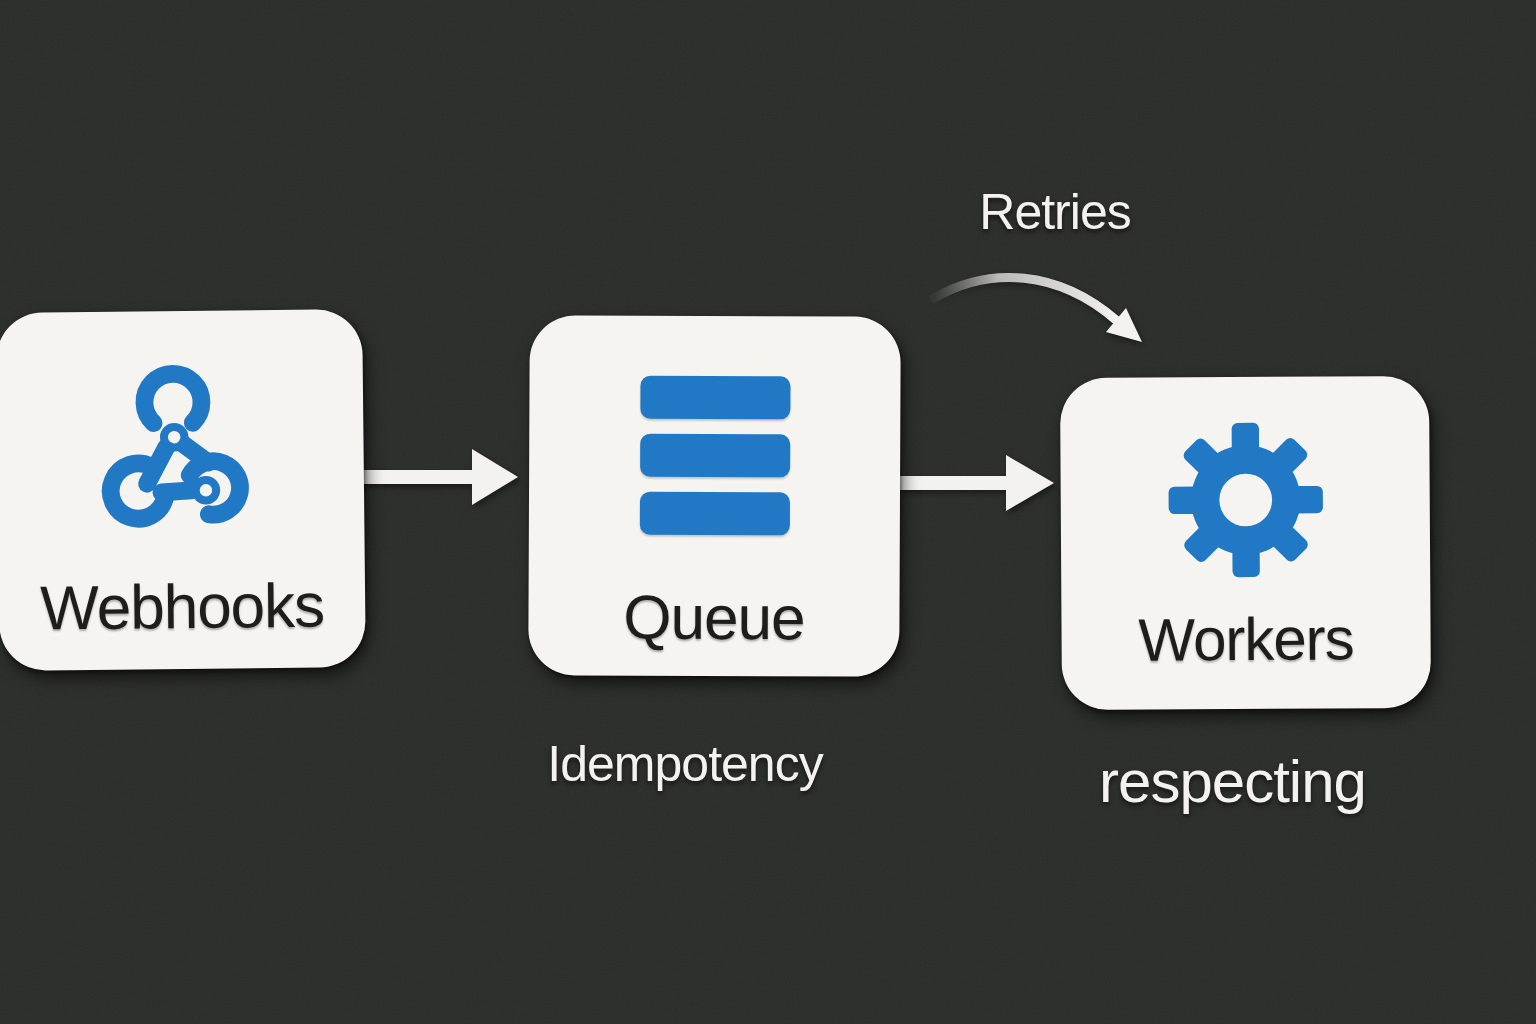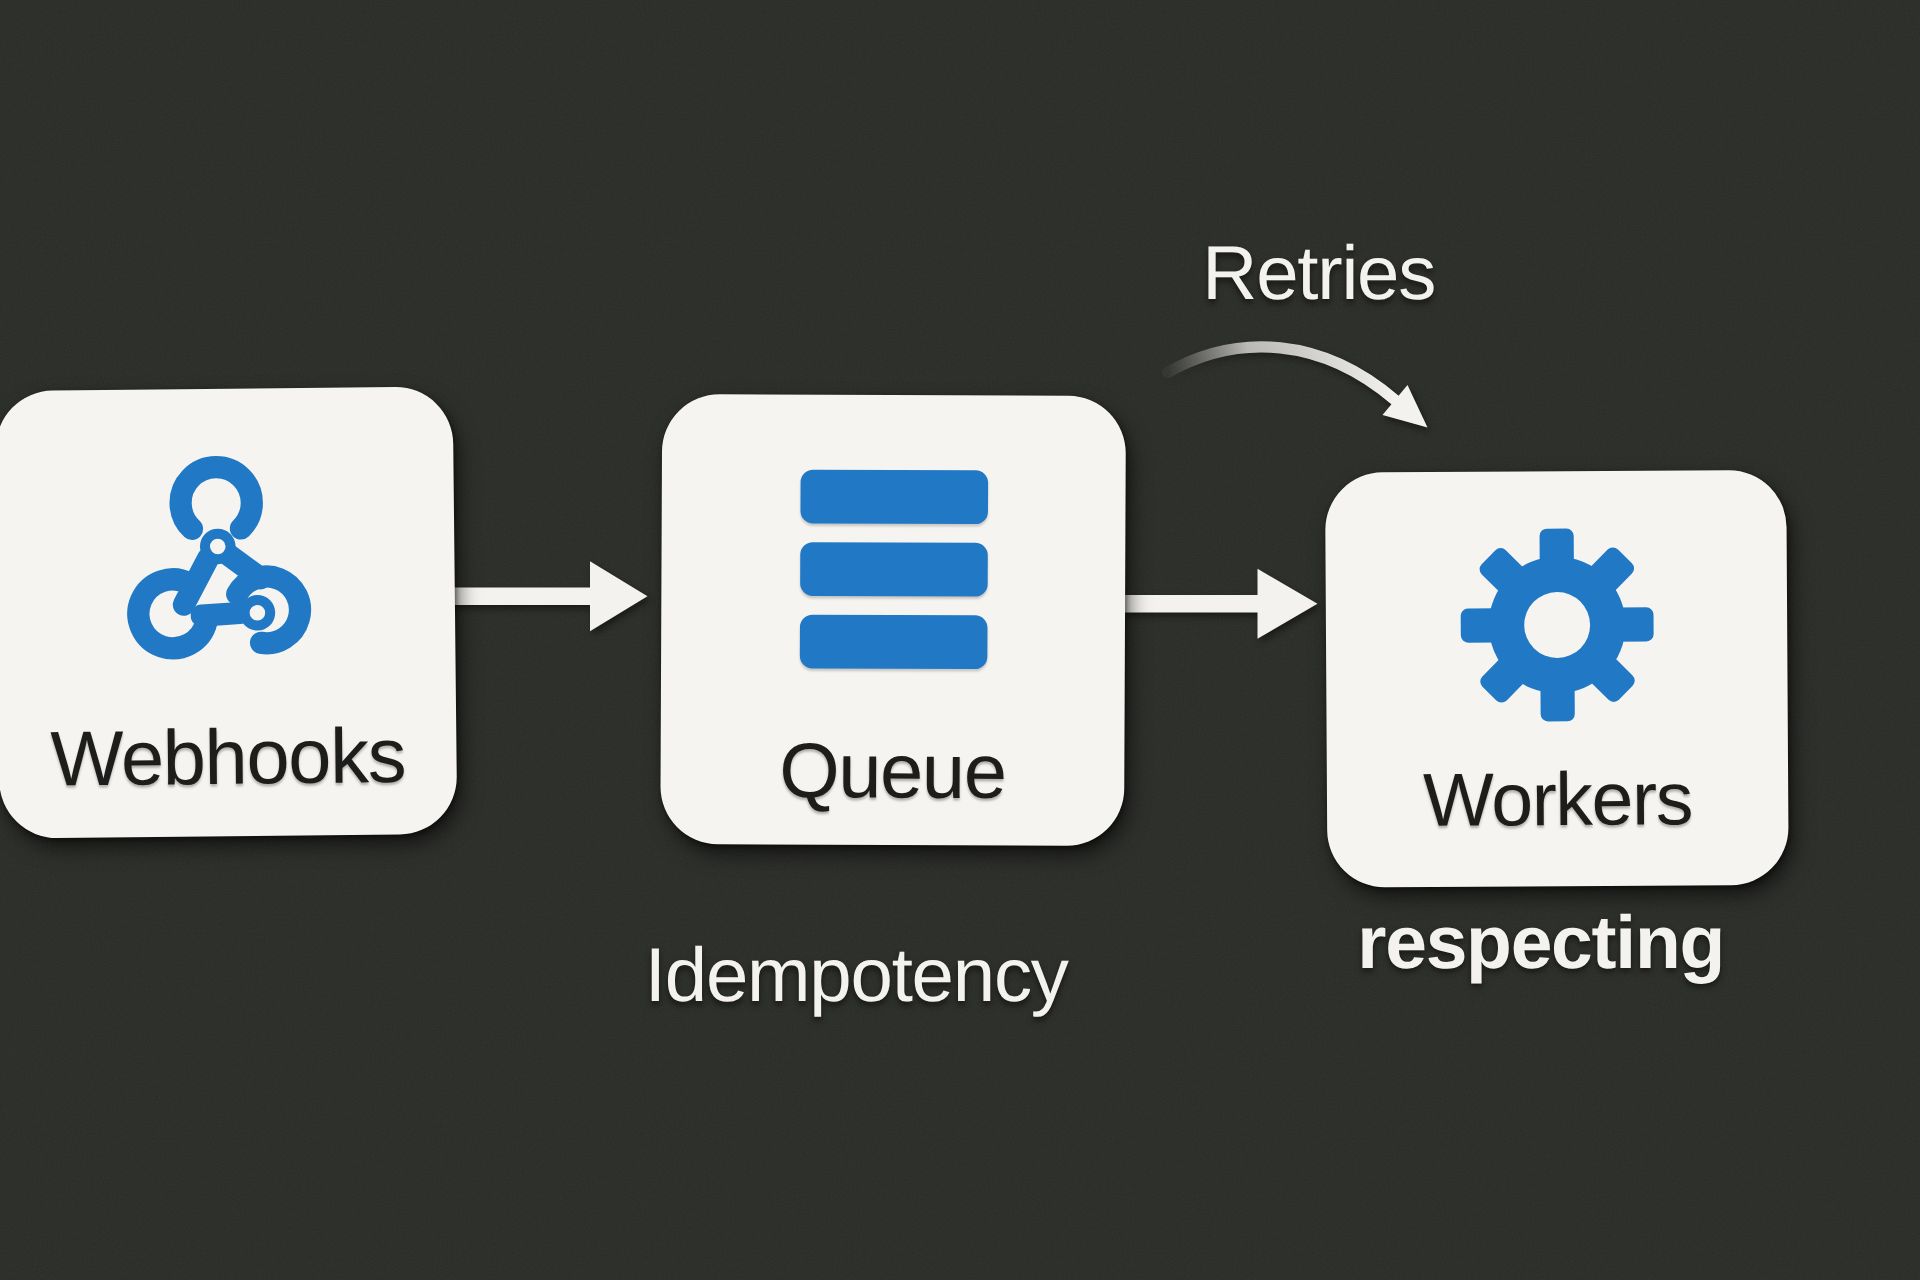--- a/index.html
+++ b/index.html
@@ -16,21 +16,21 @@
   .card-label{
     position:absolute;left:0;width:100%;text-align:center;
     color:#1d1d1b;font-size:62px;font-weight:500;letter-spacing:-1px;
     text-shadow:0 2px 2px rgba(0,0,0,.28);
   }
   .icon-wrap{position:absolute;left:0;width:100%;display:flex;justify-content:center;}
   .queue-bars{position:absolute;left:0;width:100%;display:flex;flex-direction:column;align-items:center;gap:15px;}
   .queue-bar{width:150px;height:43px;border-radius:10px;background:#2179c6;box-shadow:0 2px 2px rgba(0,0,0,.18);}
   .white-text{
     position:absolute;z-index:2;color:#f3f2ee;text-align:center;
-    font-size:61px;font-weight:500;letter-spacing:-1px;
+    font-size:50px;font-weight:500;letter-spacing:-1px;
     text-shadow:0 3px 5px rgba(0,0,0,.55);
   }
   .arrow{position:absolute;z-index:1;filter:drop-shadow(2px 3px 3px rgba(0,0,0,.45));}
   .two-line{line-height:83px;font-size:60px;}
 </style>
 </head>
 <body>
 
 <div id="scene">
 
@@ -108,19 +108,19 @@
           <rect x="128" y="71" width="36" height="28" rx="6" transform="rotate(270 85 85)"></rect>
           <rect x="128" y="71" width="36" height="28" rx="6" transform="rotate(315 85 85)"></rect>
           <circle cx="85" cy="85" r="56"></circle>
         </g>
         <circle cx="85" cy="85" r="27" fill="#f6f4f0"></circle>
       </svg>
     </div>
     <div class="card-label" style="top:228px;font-size:60px;">Workers</div>
   </div>
 
-  <div class="white-text" style="left:450px;top:735px;width:470px;margin-top:10px;">Idempotency</div>
+  <div class="white-text" style="left:450px;top:735px;width:470px;">Idempotency</div>
 
-  <div class="white-text two-line" style="left:1040px;top:712px;width:385px;font-weight:bold;">
+  <div class="white-text two-line" style="left:1040px;top:740px;width:385px;">
     <div>respecting</div>
   </div>
 
 </div>
 
 </body></html>

